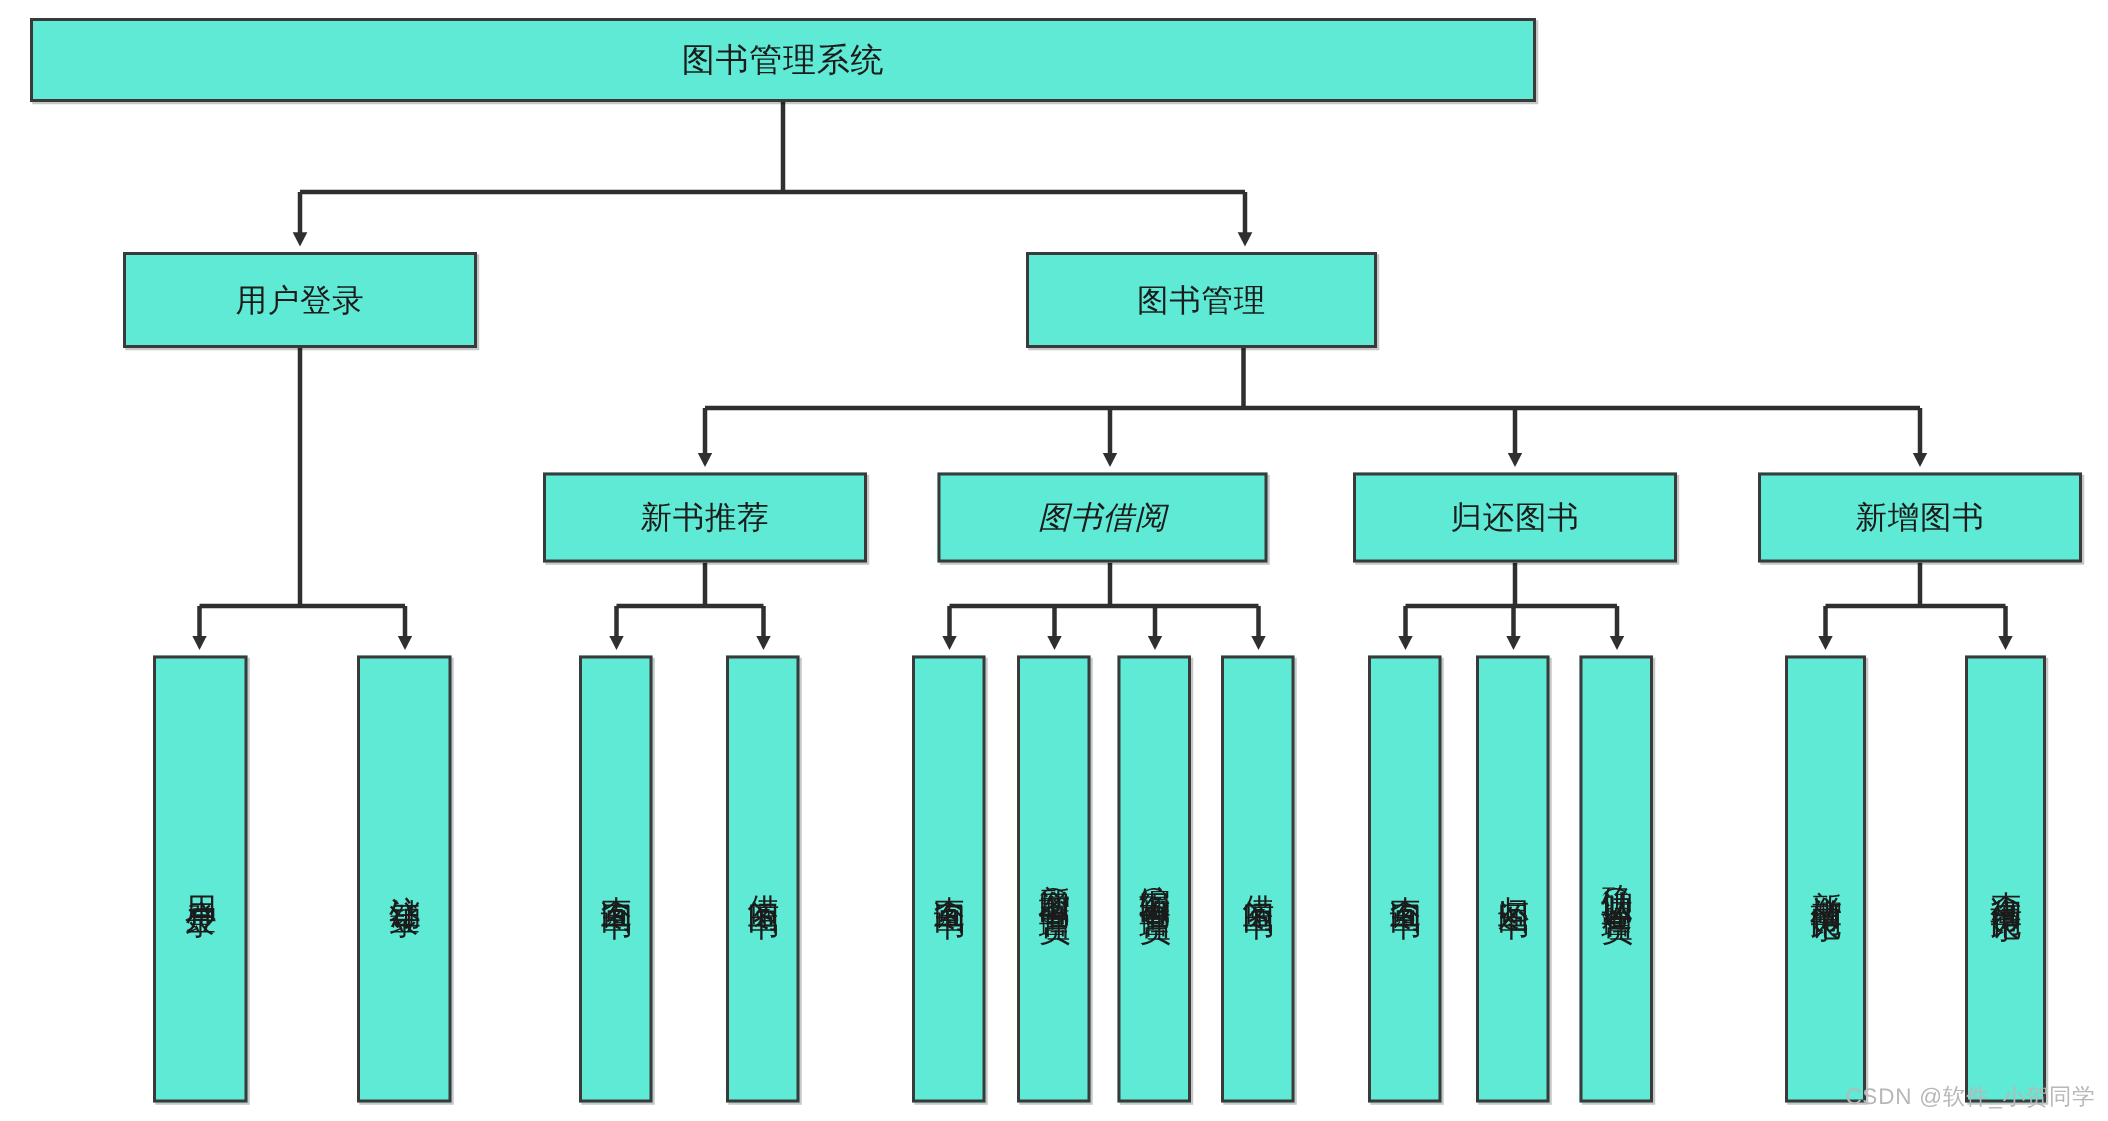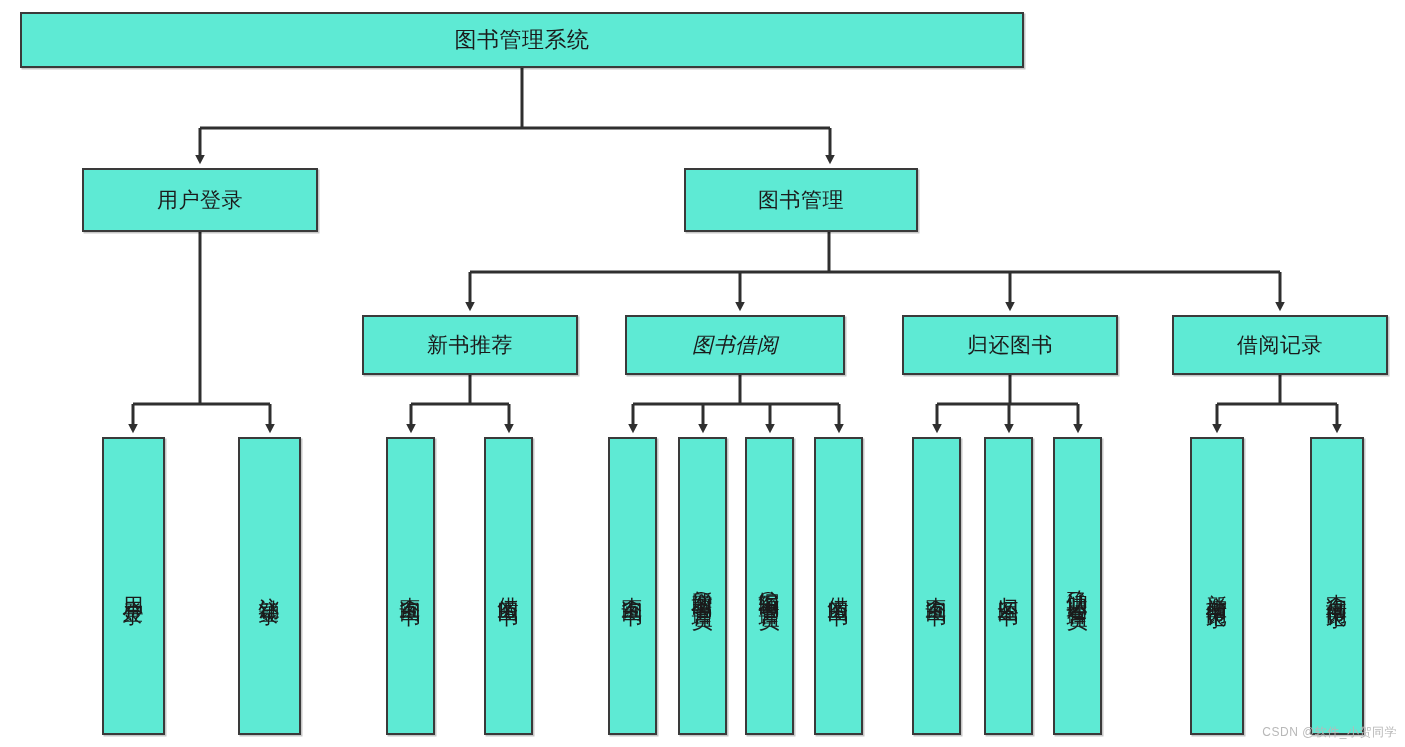--- a/index.html
+++ b/index.html
@@ -60,21 +60,21 @@
     left: 0;
     top: 0;
     width: 1405px;
     height: 747px;
     pointer-events: none;
   }
   #watermark {
     position: absolute;
     right: 8px;
     bottom: 6px;
-    font-size: 12px;
+    font-size: 15px;
     color: #b8b8b8;
     letter-spacing: 0.5px;
     white-space: nowrap;
   }
 </style>
 </head>
 <body>
 
 <div id="diagram-root">
 
@@ -143,21 +143,21 @@
   <div class="node-box" style="left:362px; top:315px; width:216px; height:60px;">
     <span class="node-label-h">新书推荐</span>
   </div>
   <div class="node-box" style="left:625px; top:315px; width:220px; height:60px;font-style:italic;">
     <span class="node-label-h">图书借阅</span>
   </div>
   <div class="node-box" style="left:902px; top:315px; width:216px; height:60px;">
     <span class="node-label-h">归还图书</span>
   </div>
   <div class="node-box" style="left:1172px; top:315px; width:216px; height:60px;">
-    <span class="node-label-h">借阅记录</span>
+    <span class="node-label-h">新增图书</span>
   </div>
 
   <div class="node-box" style="left:102px; top:437px; width:63px; height:298px;">
     <span class="node-label-v">用户登录</span>
   </div>
   <div class="node-box" style="left:238px; top:437px; width:63px; height:298px;">
     <span class="node-label-v">注销登录</span>
   </div>
 
   <div class="node-box" style="left:386px; top:437px; width:49px; height:298px;">

